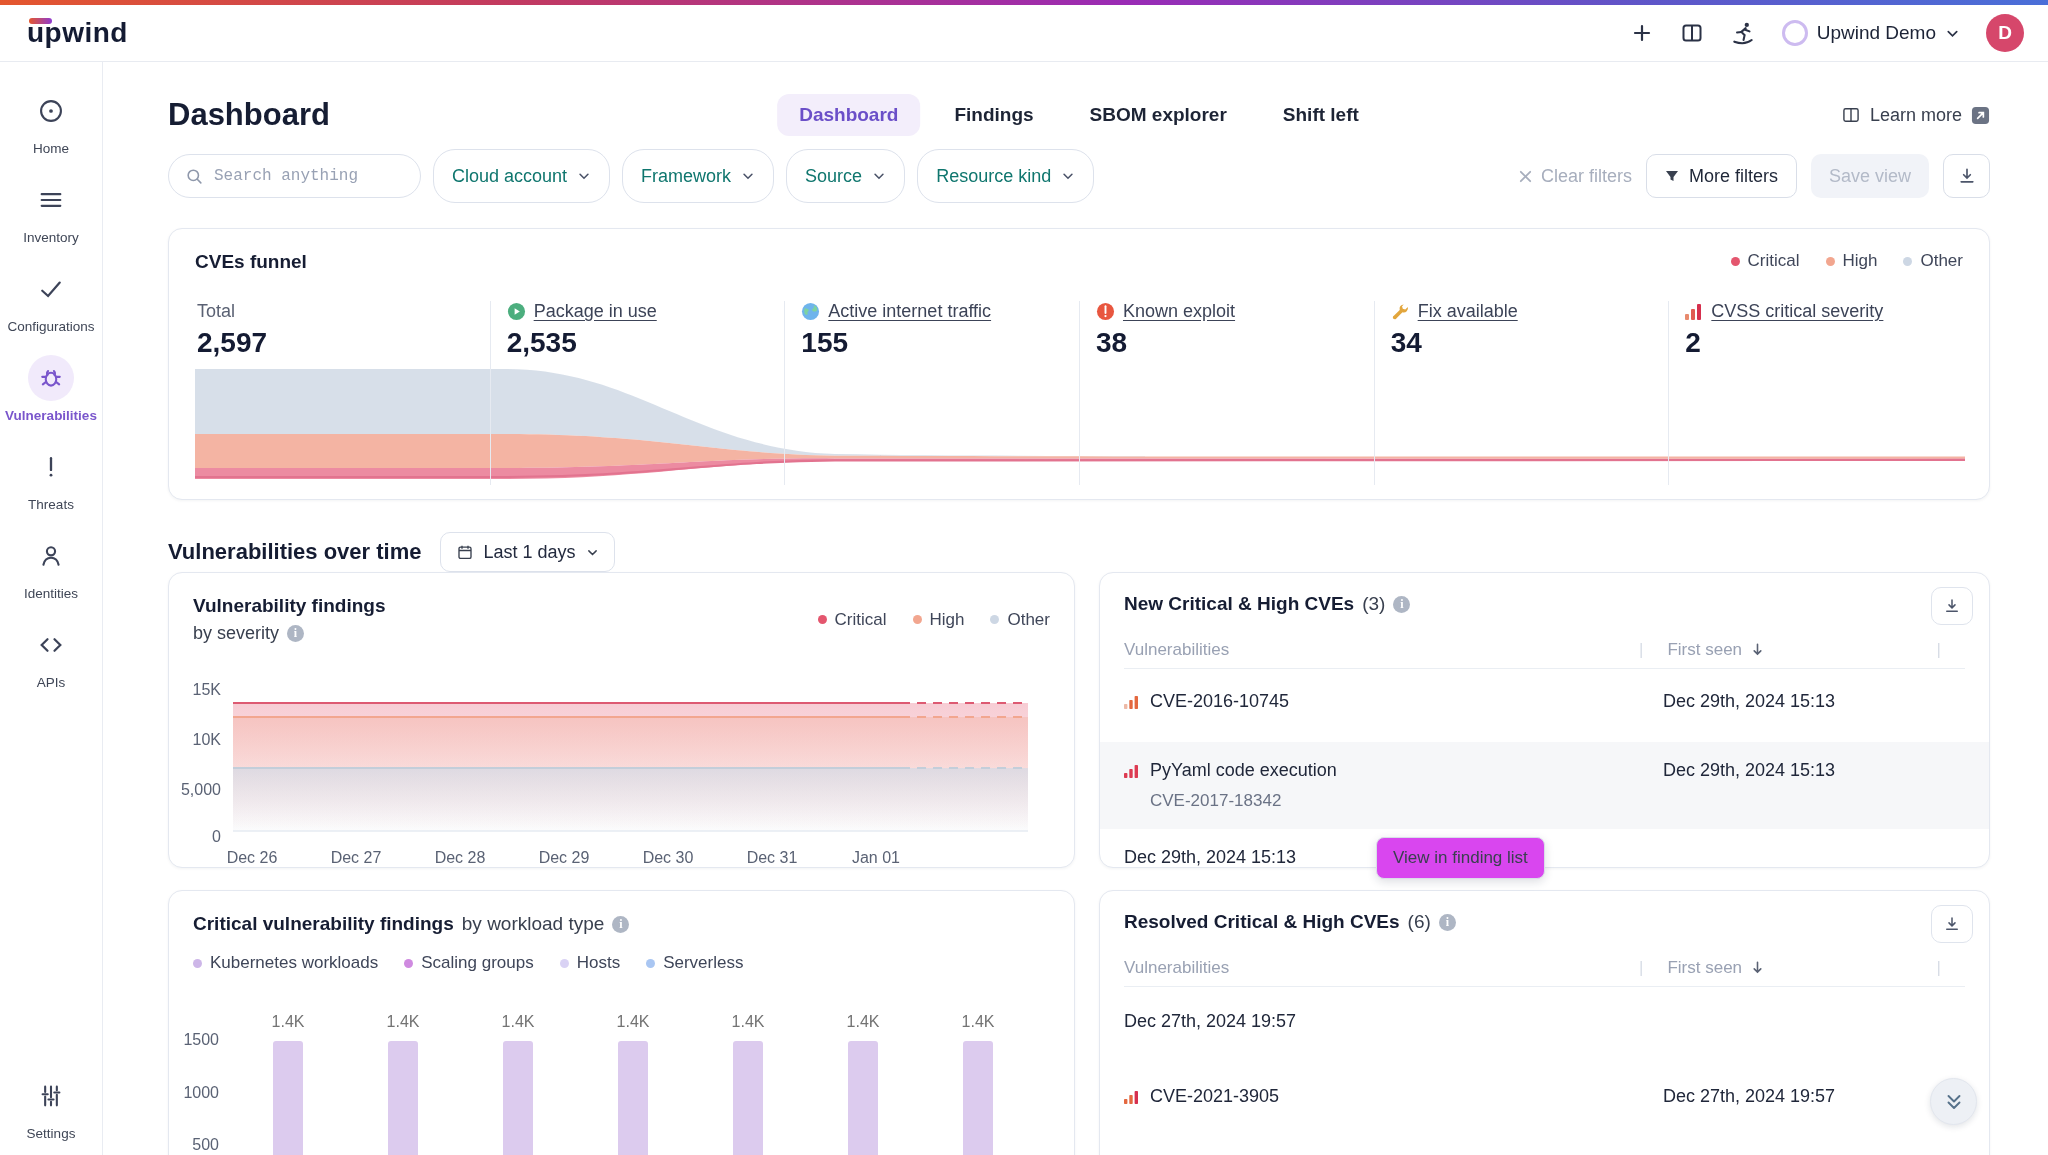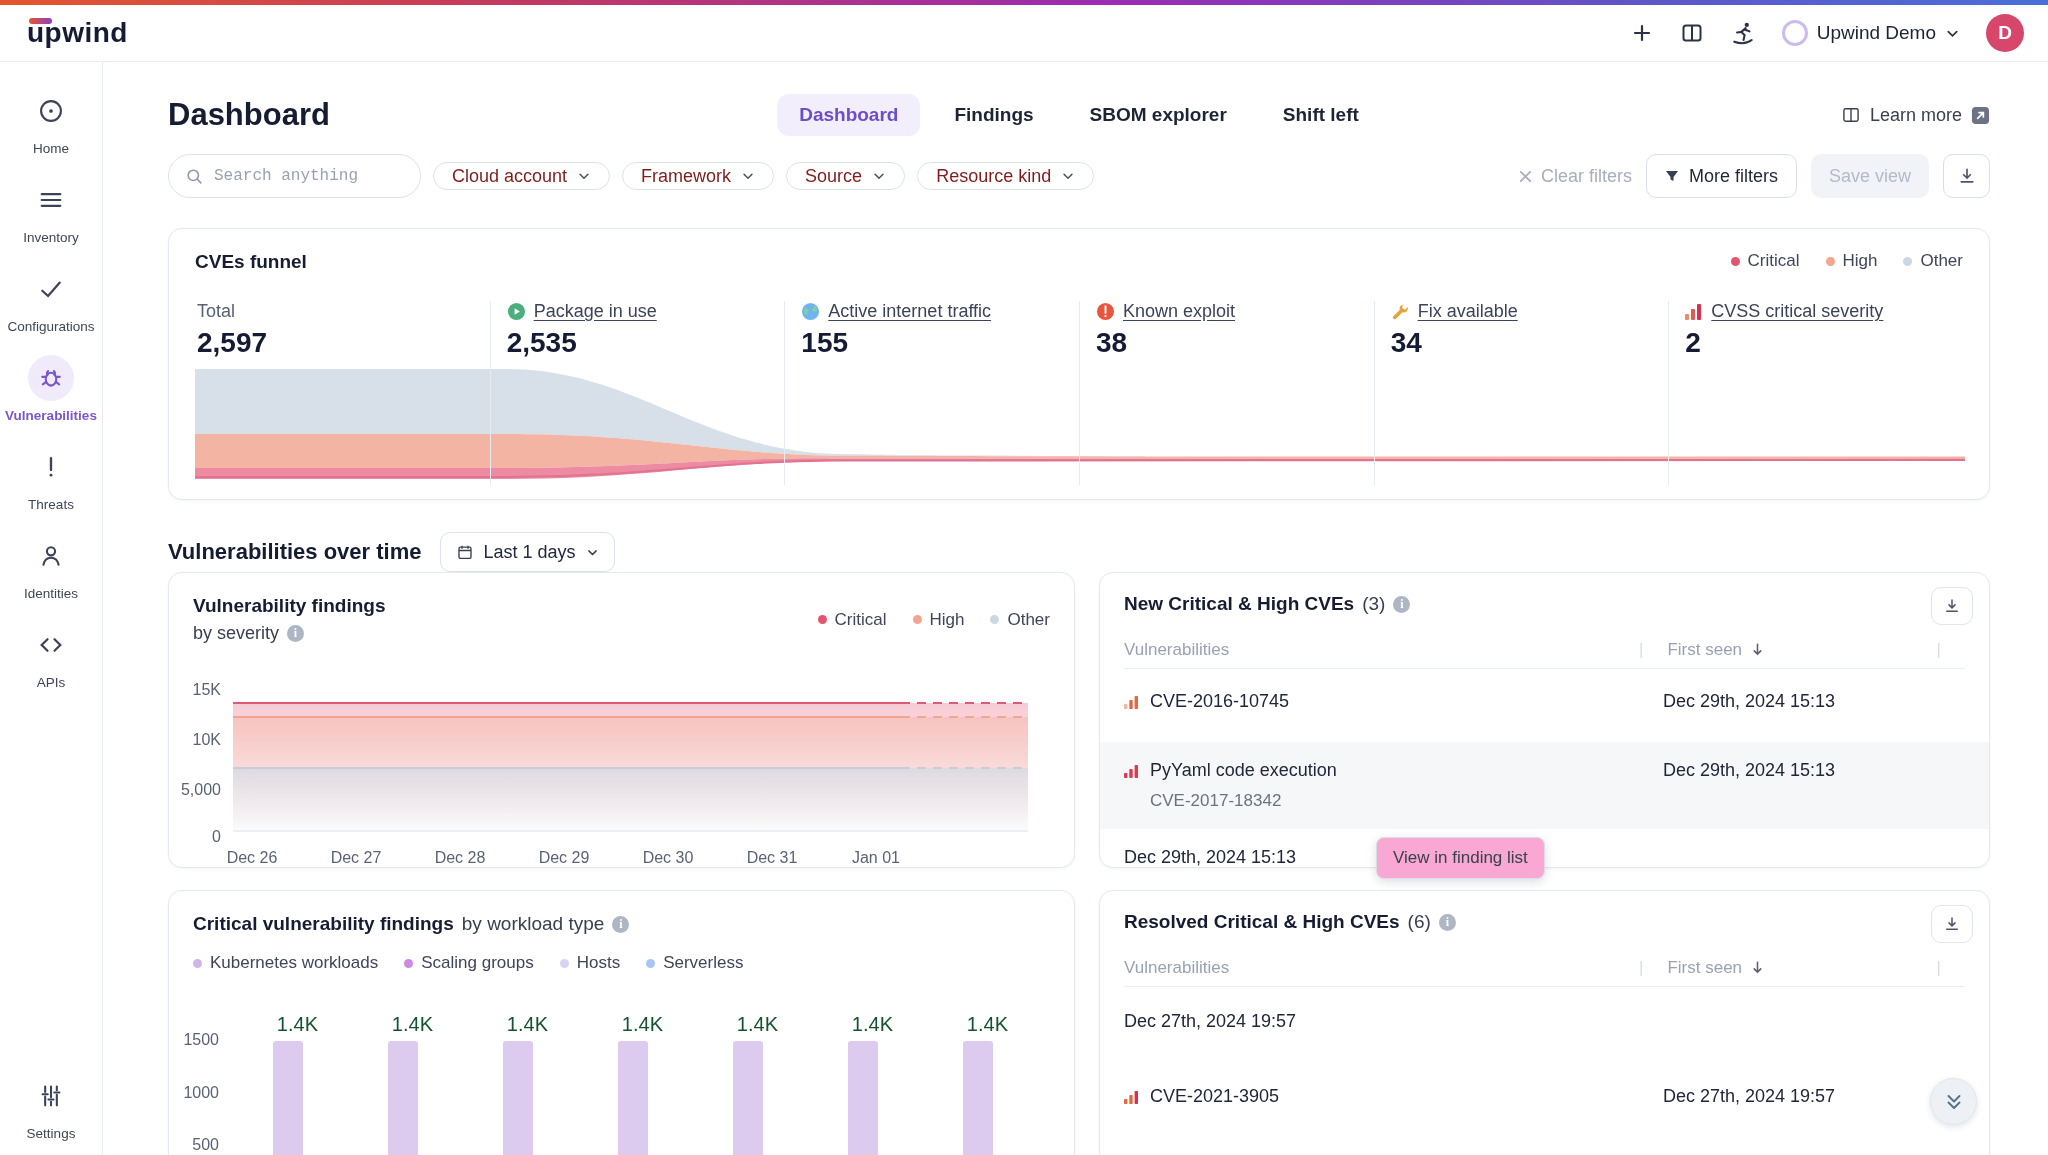--- a/index.html
+++ b/index.html
@@ -43,22 +43,22 @@
   .tab { font-size:19px; font-weight:600; color:#1d2435; padding:10px 22px; border-radius:12px; cursor:pointer; white-space:nowrap; }
   .tab.active { color:#6b4fc8; background:#f3eefb; }
   .learn-more { margin-left:auto; display:flex; align-items:center; gap:9px; font-size:18px; color:#39404f; cursor:pointer; }
 
   .filters-row { position:absolute; left:65px; right:58px; top:92px; height:44px; display:flex; align-items:center; gap:12px; }
   .search-pill { width:253px; height:44px; border:1px solid #dde2ec; border-radius:22px; display:flex;
     align-items:center; gap:10px; padding:0 16px; background:#fff; }
   .search-pill input { border:none; outline:none; font-size:16px; color:#242c40; width:180px;
     font-family:Liberation Mono, monospace; }
   .search-pill input::placeholder { color:#98a1b4; }
-  .pill { height:28px; border:1px solid #dde2ec; border-radius:22px; background:#fff; display:flex;
-    align-items:center; gap:10px; padding:0 18px; font-size:18px; color:#7f1d1d; cursor:pointer; white-space:nowrap; }
+  .pill { height:54px; border:1px solid #dde2ec; border-radius:22px; background:#fff; display:flex;
+    align-items:center; gap:10px; padding:0 18px; font-size:18px; color:#0f766e; cursor:pointer; white-space:nowrap; }
   .filters-right { margin-left:auto; display:flex; align-items:center; gap:14px; }
   .clear-filters { display:flex; align-items:center; gap:8px; font-size:18px; color:#a7aebd; cursor:pointer; }
   .btn { height:44px; border-radius:10px; font-size:18px; display:flex; align-items:center; gap:10px;
     padding:0 18px; cursor:pointer; font-family:"Liberation Sans",sans-serif; }
   .btn.outline { background:#fff; border:1px solid #d9dee8; color:#1e2637; }
   .btn.disabled { background:#f1f3f8; border:none; color:#b3bac8; }
   .btn.square { width:47px; padding:0; justify-content:center; }
 
   .card { position:absolute; background:#fff; border:1px solid #e4e8f0; border-radius:14px;
     box-shadow:0 1px 3px rgba(20,30,60,.05); }
@@ -106,28 +106,28 @@
   .th-vuln { flex:0 0 515px; }
   .th-sep { color:#d8dde6; margin-right:24px; font-weight:300; }
   .th-first { display:flex; align-items:center; gap:8px; cursor:pointer; }
   .th-sep.end { position:absolute; right:0; }
   .trow { display:flex; align-items:flex-start; padding:18px 0; font-size:18px; color:#20273a; position:relative; }
   .trow .name-cell { flex:0 0 539px; display:flex; align-items:center; gap:10px; }
   .trow.hl { background:#f6f7f9; margin:0 -24px; padding:18px 24px; }
   .trow.hl .name-cell { flex-basis:539px; }
   .sub-cve { font-size:17px; color:#6a7285; margin-top:10px; margin-left:26px; }
   .date-cell { white-space:nowrap; }
-  .tooltip { position:absolute; left:252px; top:62px; background:#f9a8d4; border:1px solid #d9dee8;
+  .tooltip { position:absolute; left:252px; top:62px; background:#d946ef; border:1px solid #d9dee8;
     border-radius:8px; box-shadow:0 3px 10px rgba(20,30,60,.14); padding:10px 16px; font-size:17px;
     color:#39404f; white-space:nowrap; z-index:5; }
 
   
   #workload-card { left:65px; top:828px; width:907px; height:420px; padding:22px 24px; }
   .bar { position:absolute; width:30px; background:#dccbee; border-radius:3px 3px 0 0; }
-  .bar-label { position:absolute; font-size:20px; color:#14532d; width:60px; text-align:right; }
+  .bar-label { position:absolute; font-size:16px; color:#737373; width:60px; text-align:center; }
 
   .float-btn { position:absolute; left:1930px; top:1078px; width:47px; height:47px; border-radius:50%;
     background:#edf0f5; border:1px solid #e2e6ee; box-shadow:0 2px 6px rgba(20,30,60,.12);
     display:flex; align-items:center; justify-content:center; cursor:pointer; }
 
   .info-dot { width:17px; height:17px; border-radius:50%; background:#aeb6c4; color:#fff; font-size:12px;
     font-weight:700; display:inline-flex; align-items:center; justify-content:center; font-family:"Liberation Serif",serif; }
 </style>
 </head>
 <body>

